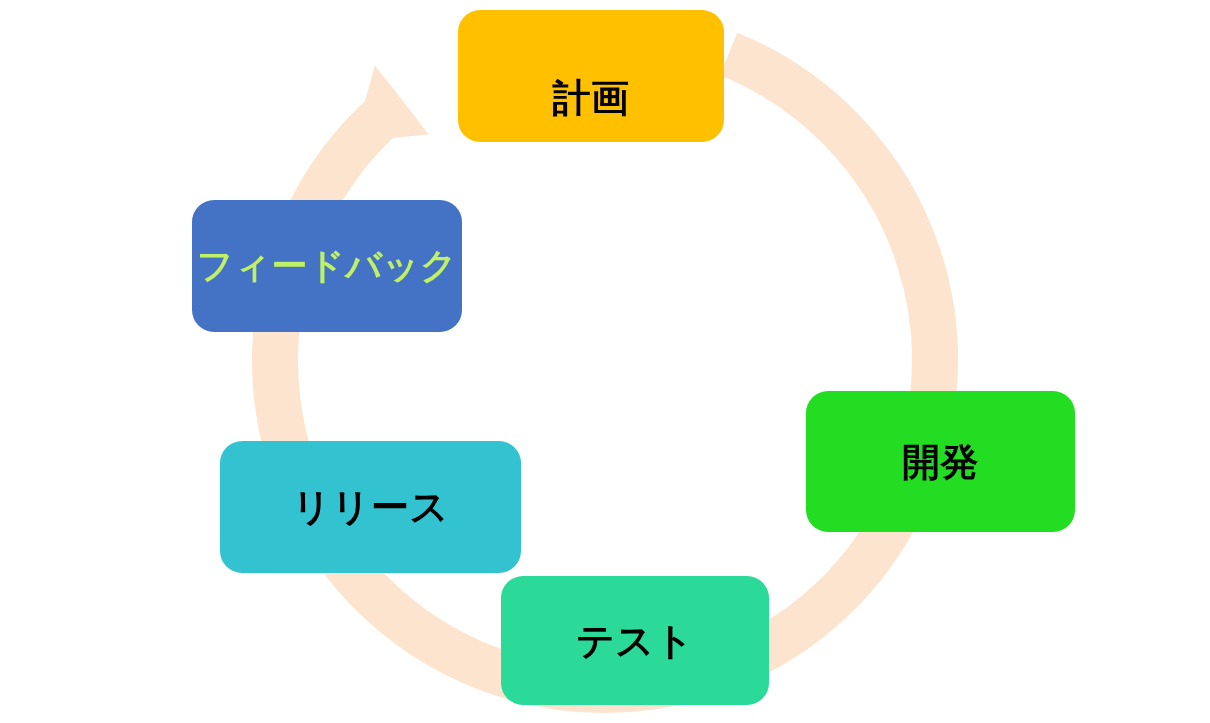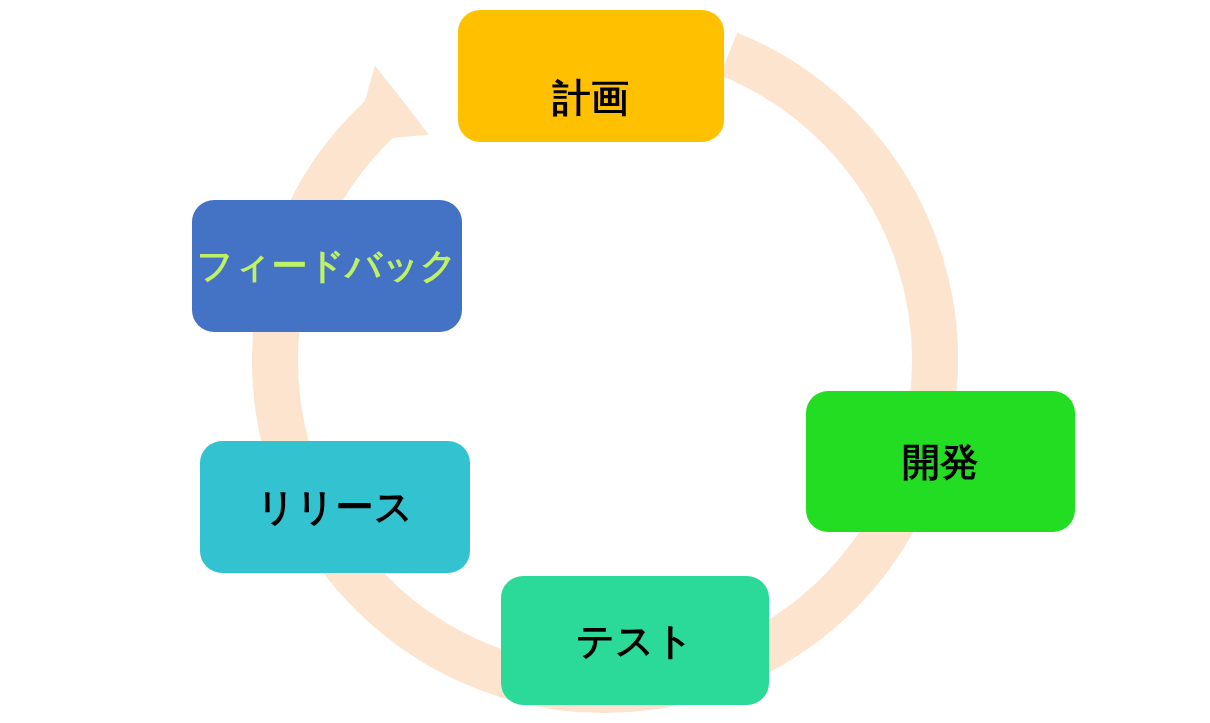--- a/index.html
+++ b/index.html
@@ -67,21 +67,21 @@
 
 
   <div class="node-box" style="left: 777px; top: 391px; width: 269px; height: 141px; background: rgb(34, 221, 34); margin-left: 29px;">
     <span class="node-label" style="color: rgb(0, 0, 0);">開発</span>
   </div>
 
   <div class="node-box" style="left: 501px; top: 576px; width: 268px; height: 129px; background: rgb(43, 217, 153);">
     <span class="node-label" style="color: rgb(0, 0, 0);">テスト</span>
   </div>
 
-  <div class="node-box" style="left: 200px; top: 441px; width: 270px; height: 132px; background: rgb(51, 195, 208);">
+  <div class="node-box" style="left: 220px; top: 441px; width: 301px; height: 132px; background: rgb(51, 195, 208);">
     <span class="node-label" style="color: rgb(0, 0, 0);">リリース</span>
   </div>
 
   <div class="node-box" style="left: 192px; top: 200px; width: 270px; height: 132px; background: rgb(68, 114, 196);">
     <span class="node-label small" style="color: #bef264;">フィードバック</span>
   </div>
 
 </div>
 
 </body></html>

